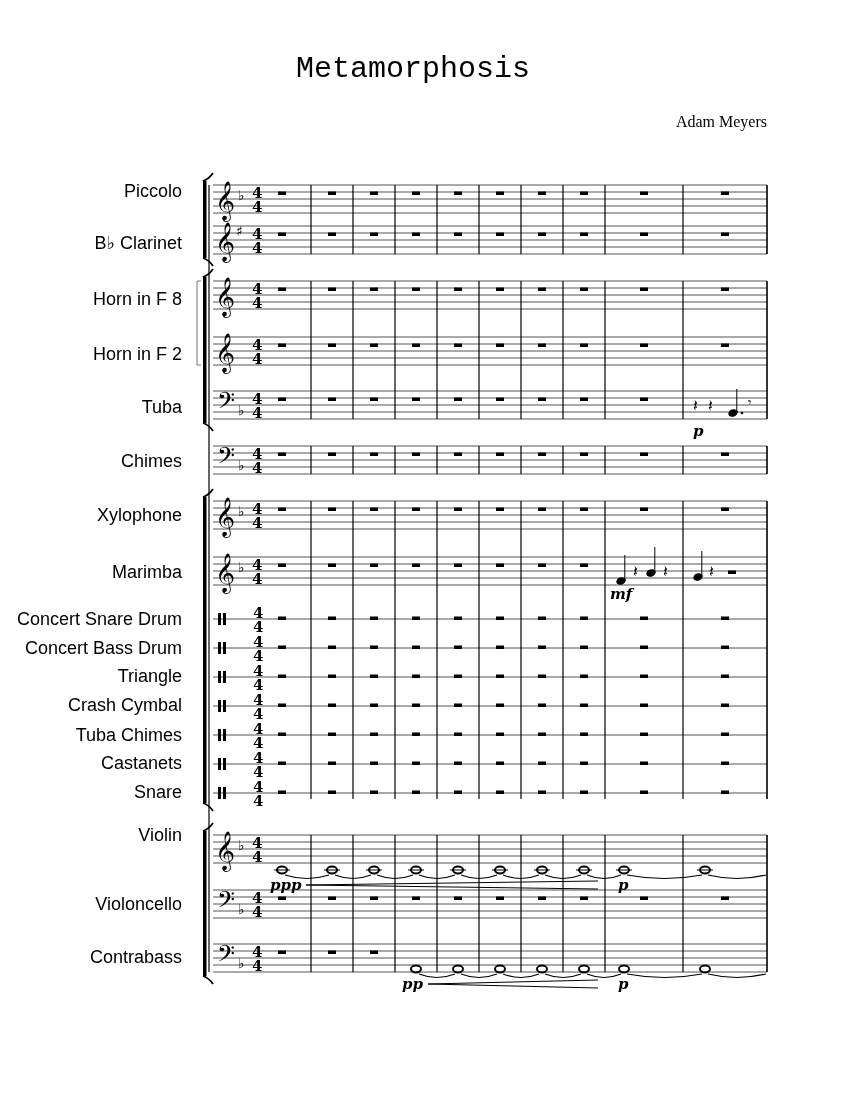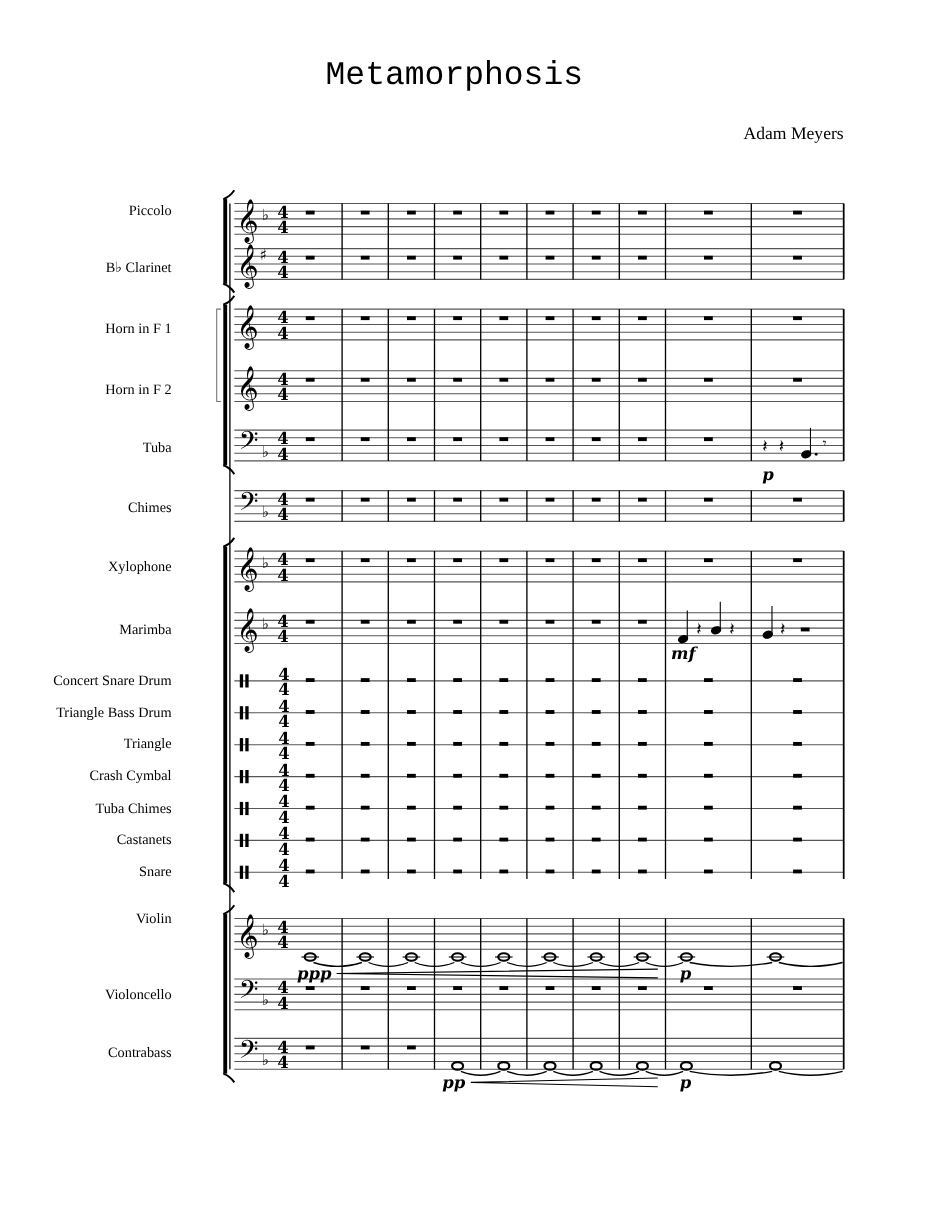--- a/index.html
+++ b/index.html
@@ -1,38 +1,38 @@
 <!DOCTYPE html>
 <html><head>
 <meta charset="utf-8">
 <style>
   html, body { margin: 0; padding: 0; background: #ffffff; }
   body { width: 850px; height: 1100px; position: relative; overflow: hidden; font-family: "DejaVu Serif", "Liberation Serif", serif; color: #000; }
   .title { position: absolute; top: 52px; left: 0; width: 826px; text-align: center; font-family: Liberation Mono, monospace; font-size: 30px; }
   .composer { position: absolute; top: 113px; right: 83px; font-family: "Liberation Serif", "DejaVu Serif", serif; font-size: 16px; }
-  .inst-label { position: absolute; right: 694px; font-family: Liberation Serif, serif; font-size: 13px; white-space: nowrap; transform: translateY(-50%); }
+  .inst-label { position: absolute; right: 668px; font-family: Liberation Sans, sans-serif; font-size: 18px; white-space: nowrap; transform: translateY(-50%); }
   svg#score { position: absolute; left: 0; top: 0; }
   .dyn { font-family: "DejaVu Serif", "Liberation Serif", serif; font-style: italic; font-weight: bold; }
 </style>
 </head>
 <body>
 
 <div class="title">Metamorphosis</div>
 <div class="composer">Adam Meyers</div>
 
 <div class="inst-label" style="top:191px">Piccolo</div>
 <div class="inst-label" style="top:243px">B♭ Clarinet</div>
-<div class="inst-label" style="top:299px">Horn in F 1</div>
+<div class="inst-label" style="top:299px">Horn in F 8</div>
 <div class="inst-label" style="top:354px">Horn in F 2</div>
 <div class="inst-label" style="top:407px">Tuba</div>
 <div class="inst-label" style="top:461px">Chimes</div>
 <div class="inst-label" style="top:515px">Xylophone</div>
 <div class="inst-label" style="top:572px">Marimba</div>
 <div class="inst-label" style="top:619px">Concert Snare Drum</div>
-<div class="inst-label" style="top:648px">Triangle Bass Drum</div>
+<div class="inst-label" style="top:648px">Concert Bass Drum</div>
 <div class="inst-label" style="top:676px">Triangle</div>
 <div class="inst-label" style="top:705px">Crash Cymbal</div>
 <div class="inst-label" style="top:735px">Tuba Chimes</div>
 <div class="inst-label" style="top:763px">Castanets</div>
 <div class="inst-label" style="top:792px">Snare</div>
 <div class="inst-label" style="top:835px">Violin</div>
 <div class="inst-label" style="top:904px">Violoncello</div>
 <div class="inst-label" style="top:957px">Contrabass</div>
 
 <svg id="score" width="850" height="1100" xmlns="http://www.w3.org/2000/svg">

